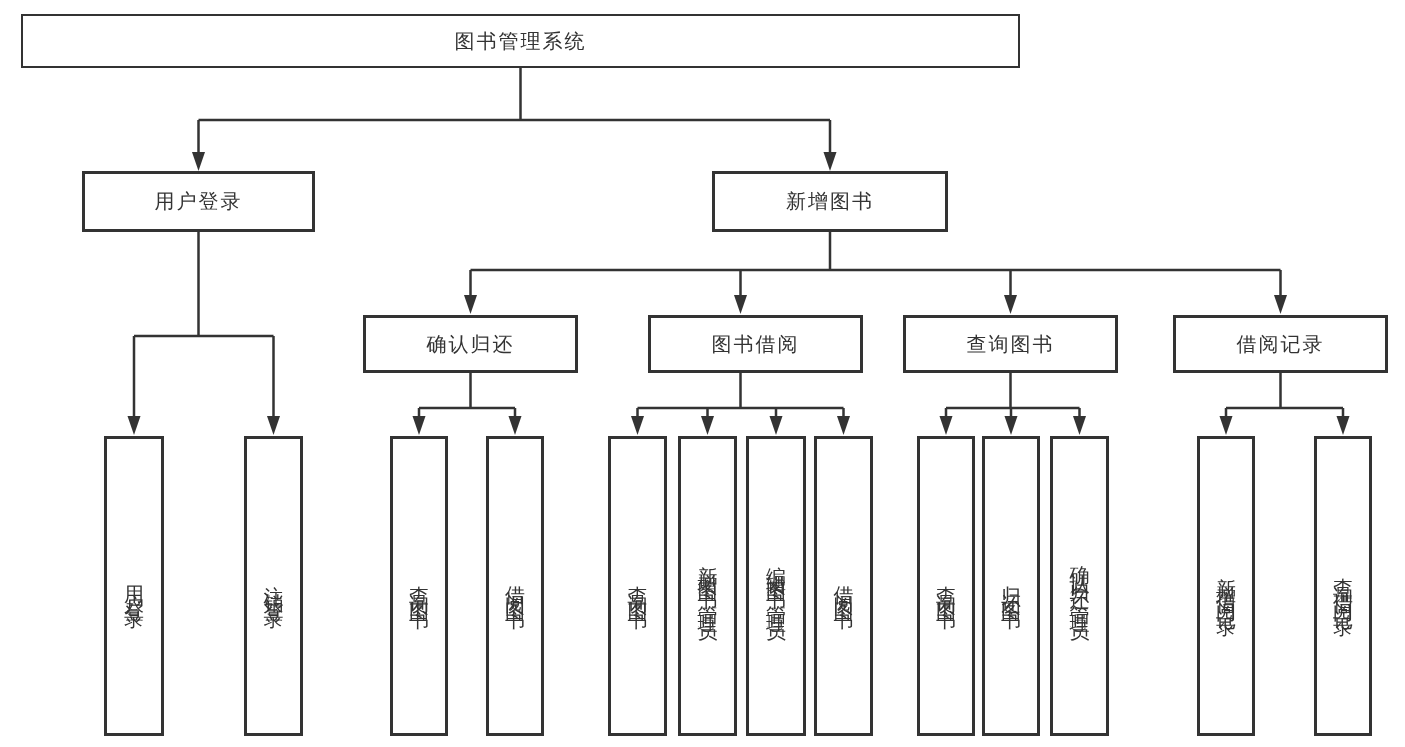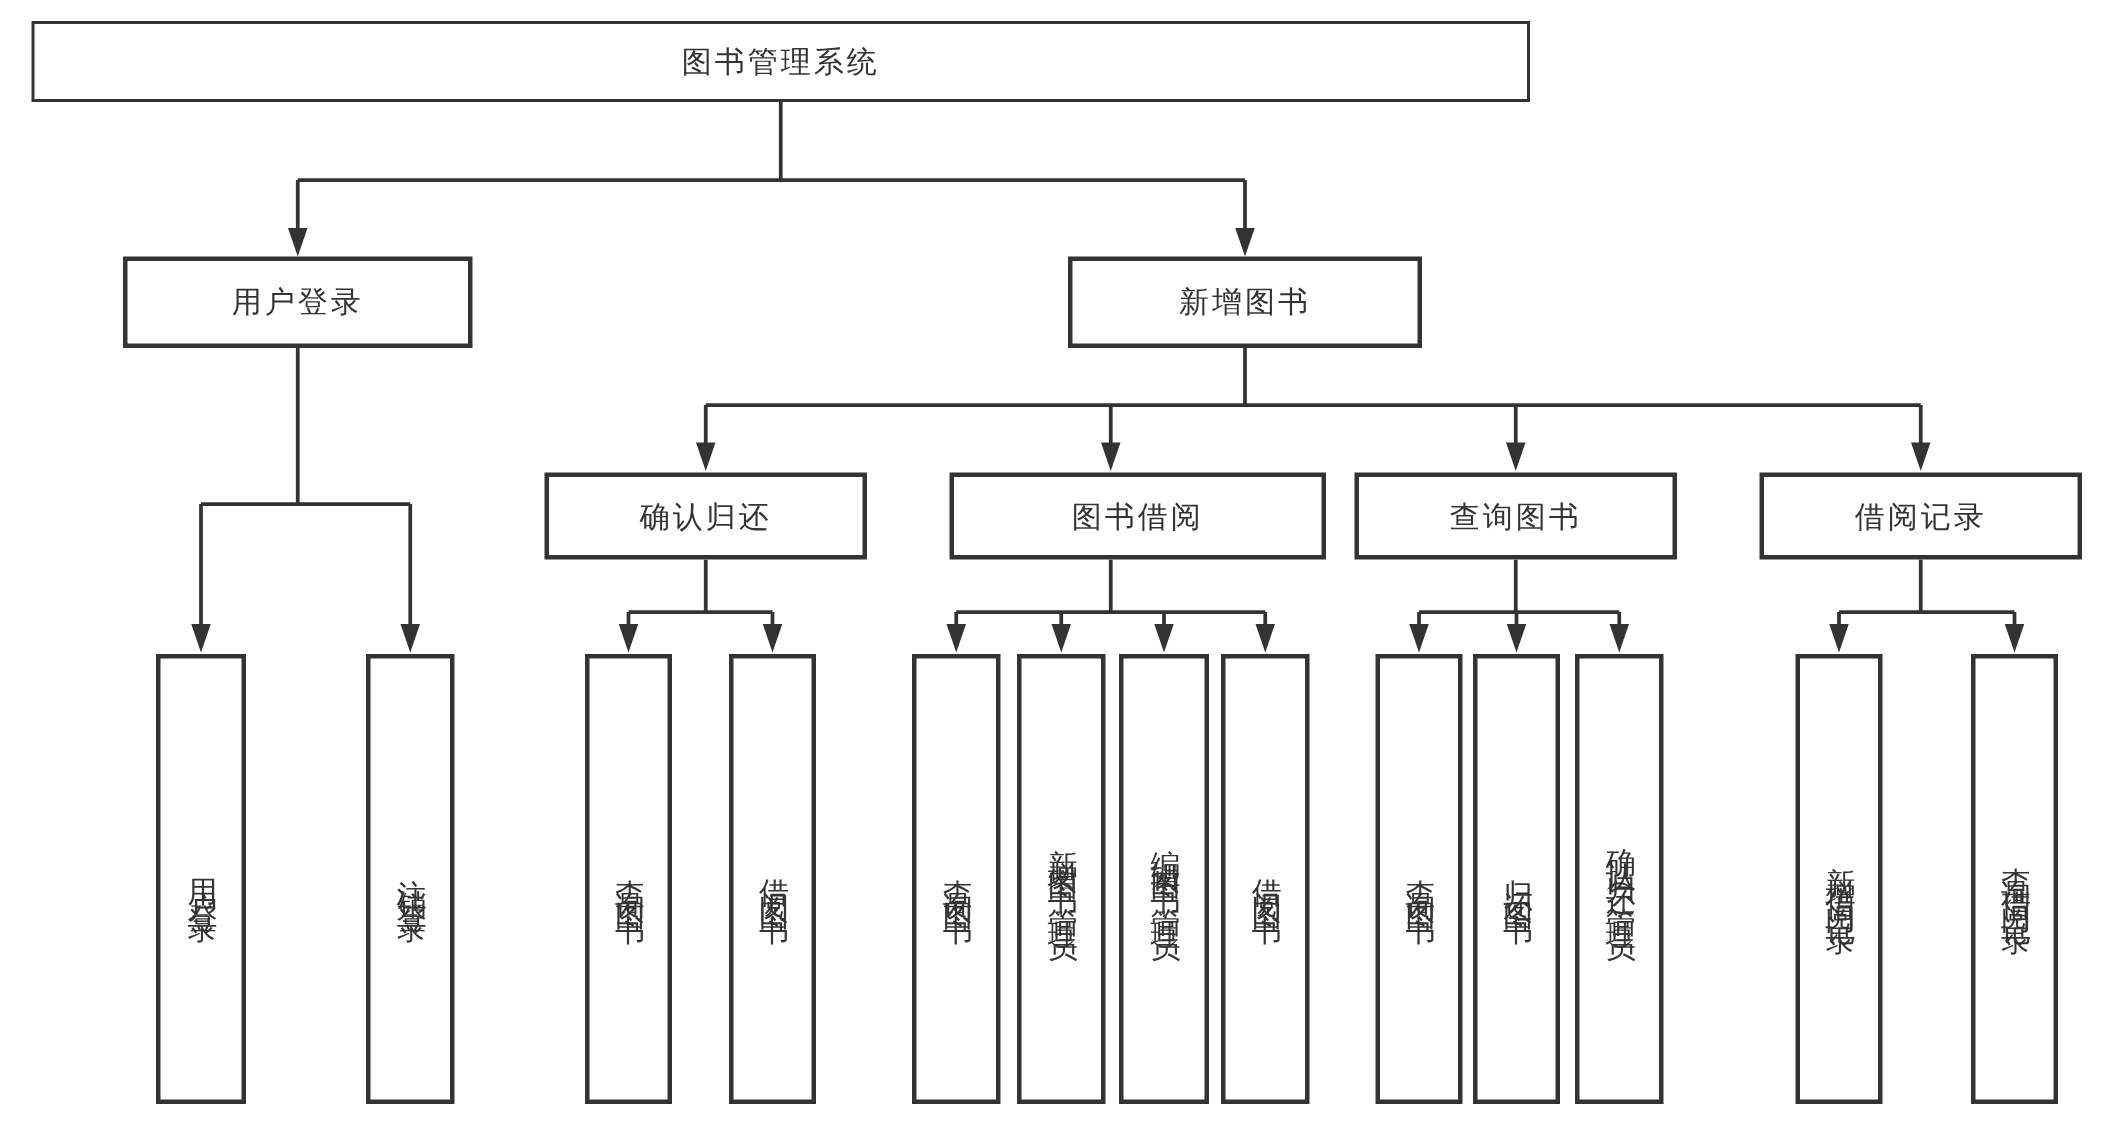--- a/index.html
+++ b/index.html
@@ -116,21 +116,21 @@
   <div class="hbox" style="left:82px; top:171px; width:233px; height:61px;">
     <span class="label">用户登录</span>
   </div>
   <div class="hbox" style="left:712px; top:171px; width:236px; height:61px;">
     <span class="label">新增图书</span>
   </div>
 
   <div class="hbox" style="left:363px; top:315px; width:215px; height:58px;">
     <span class="label">确认归还</span>
   </div>
-  <div class="hbox" style="left:633px; top:315px; width:251px; height:58px;">
+  <div class="hbox" style="left:648px; top:315px; width:215px; height:58px;">
     <span class="label">图书借阅</span>
   </div>
   <div class="hbox" style="left:903px; top:315px; width:215px; height:58px;">
     <span class="label">查询图书</span>
   </div>
   <div class="hbox" style="left:1173px; top:315px; width:215px; height:58px;">
     <span class="label">借阅记录</span>
   </div>
 
   <div class="vbox" style="left:104px; top:436px; width:60px; height:300px;">

